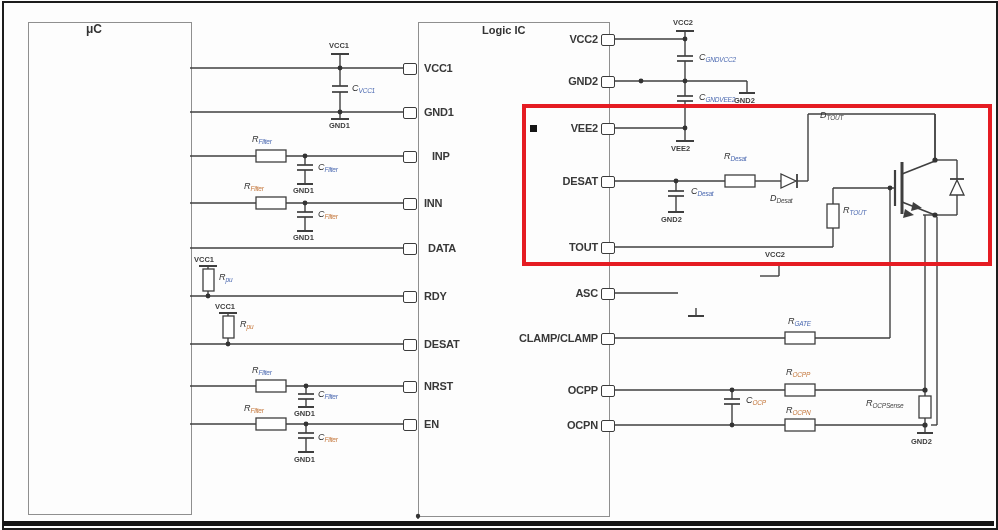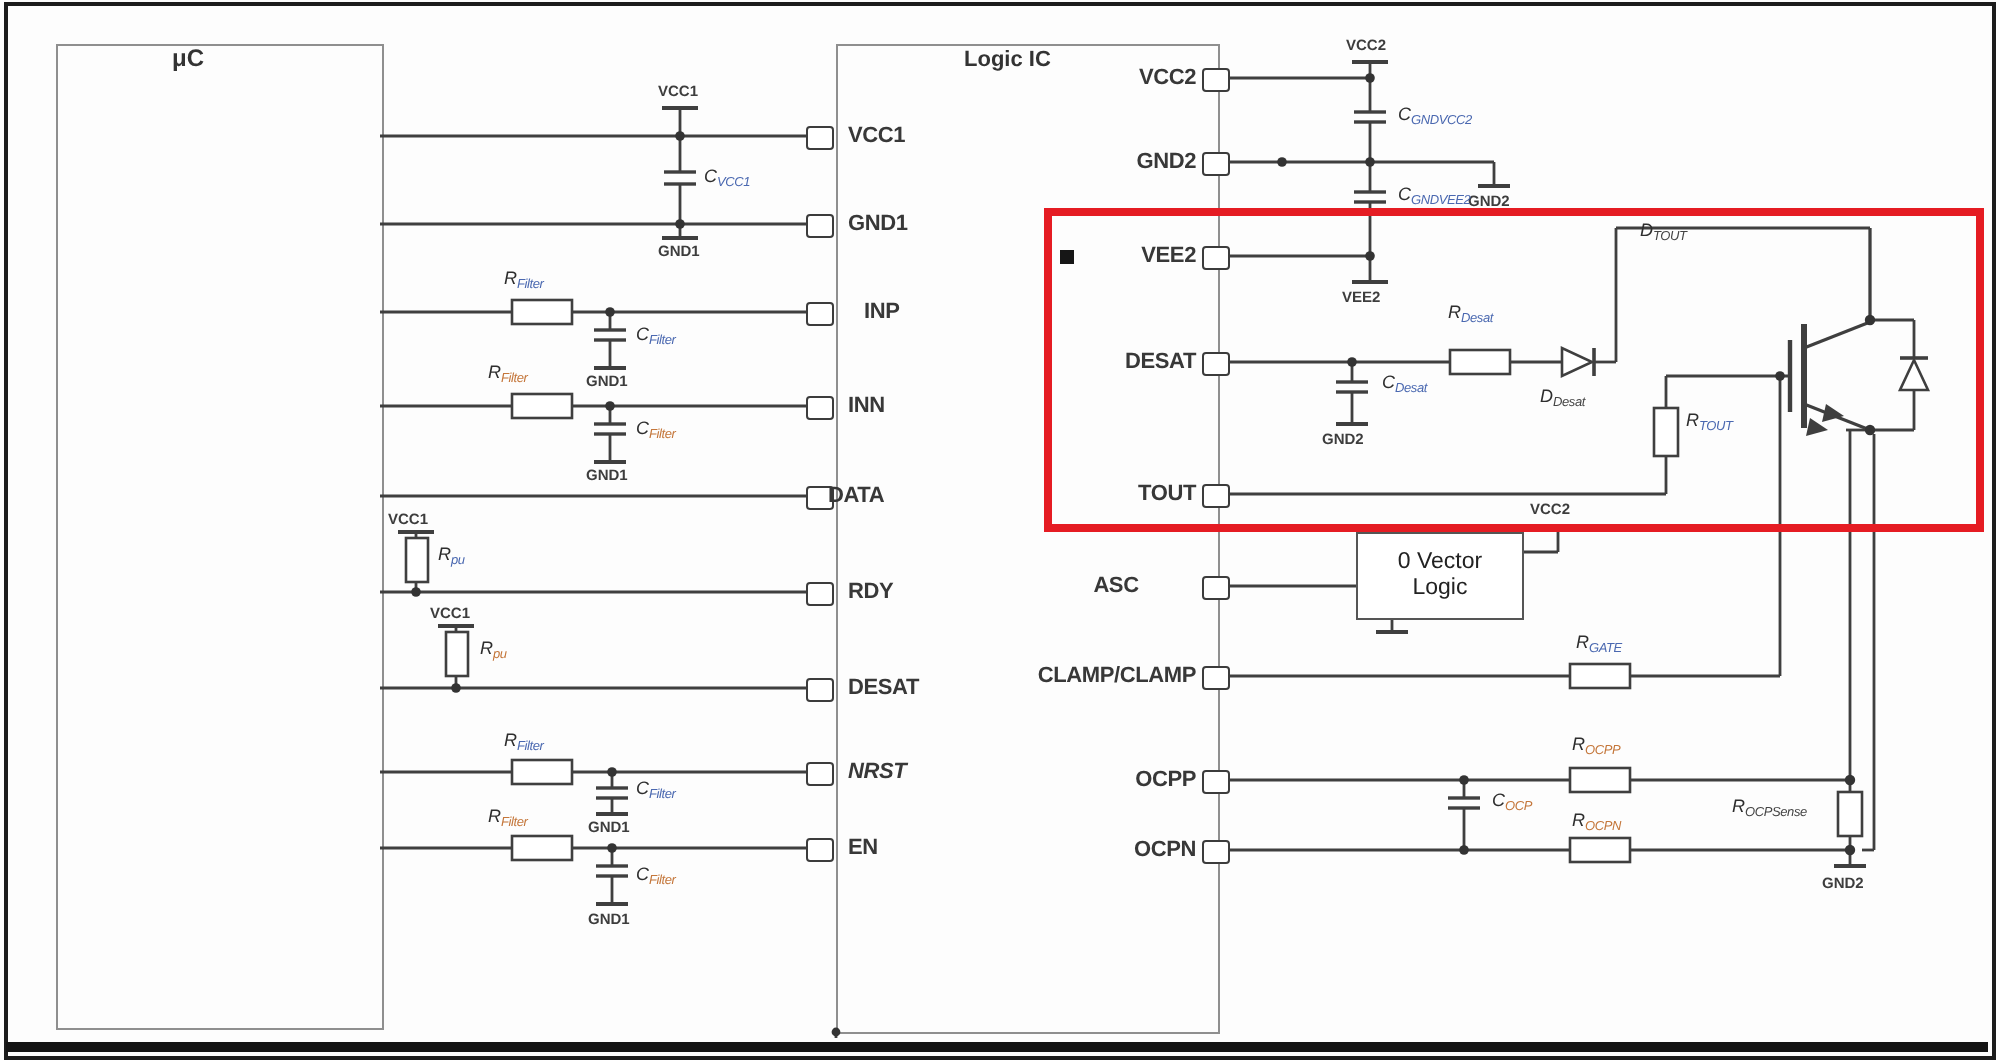--- a/index.html
+++ b/index.html
@@ -250,32 +250,32 @@
   <div class="pin-sq" style="left:601px;top:242px;"></div>
   <div class="pin-sq" style="left:601px;top:288px;"></div>
   <div class="pin-sq" style="left:601px;top:333px;"></div>
   <div class="pin-sq" style="left:601px;top:385px;"></div>
   <div class="pin-sq" style="left:601px;top:420px;"></div>
 
   <span class="pin-label" style="left:424px;top:62px;">VCC1</span>
   <span class="pin-label" style="left:424px;top:106px;">GND1</span>
   <span class="pin-label" style="left:432px;top:150px;">INP</span>
   <span class="pin-label" style="left:424px;top:197px;">INN</span>
-  <span class="pin-label" style="left:414px;top:242px;">DATA</span>
+  <span class="pin-label" style="left:428px;top:242px;">DATA</span>
   <span class="pin-label" style="left:424px;top:290px;">RDY</span>
   <span class="pin-label" style="left:424px;top:338px;">DESAT</span>
-  <span class="pin-label" style="left:424px;top:380px;font-style:italic;">NRST</span>
+  <span class="pin-label" style="left:424px;top:380px;">NRST</span>
   <span class="pin-label" style="left:424px;top:418px;">EN</span>
 
   <span class="pin-label r" style="left:518px;top:33px;">VCC2</span>
   <span class="pin-label r" style="left:518px;top:75px;">GND2</span>
   <span class="pin-label r" style="left:518px;top:122px;">VEE2</span>
   <span class="pin-label r" style="left:518px;top:175px;">DESAT</span>
   <span class="pin-label r" style="left:518px;top:241px;">TOUT</span>
-  <span class="pin-label r" style="left:518px;top:287px;text-align:center;">ASC</span>
+  <span class="pin-label r" style="left:518px;top:287px;">ASC</span>
   <span class="pin-label r" style="left:518px;top:332px;">CLAMP/CLAMP</span>
   <span class="pin-label r" style="left:518px;top:384px;">OCPP</span>
   <span class="pin-label r" style="left:518px;top:419px;">OCPN</span>
 
   <span class="rail" style="left:329px;top:41px;">VCC1</span>
   <span class="rail" style="left:329px;top:121px;">GND1</span>
   <span class="rail" style="left:293px;top:186px;">GND1</span>
   <span class="rail" style="left:293px;top:233px;">GND1</span>
   <span class="rail" style="left:194px;top:255px;">VCC1</span>
   <span class="rail" style="left:215px;top:302px;">VCC1</span>
@@ -305,23 +305,19 @@
   <span class="des" style="left:691px;top:186px;"><span class="dm">C</span><span class="ds">Desat</span></span>
   <span class="des dk" style="left:770px;top:193px;"><span class="dm">D</span><span class="ds">Desat</span></span>
   <span class="des dk" style="left:820px;top:110px;"><span class="dm">D</span><span class="ds">TOUT</span></span>
   <span class="des" style="left:843px;top:205px;"><span class="dm">R</span><span class="ds">TOUT</span></span>
   <span class="des" style="left:788px;top:316px;"><span class="dm">R</span><span class="ds">GATE</span></span>
   <span class="des o" style="left:786px;top:367px;"><span class="dm">R</span><span class="ds">OCPP</span></span>
   <span class="des o" style="left:786px;top:405px;"><span class="dm">R</span><span class="ds">OCPN</span></span>
   <span class="des o" style="left:746px;top:395px;"><span class="dm">C</span><span class="ds">OCP</span></span>
   <span class="des dk" style="left:866px;top:398px;"><span class="dm">R</span><span class="ds">OCPSense</span></span>
 
-  <div class="logicbox">
-    <span>0 Vector</span>
-    <span>Logic</span>
-  </div>
 
   <div class="redbox" style="left:522px;top:104px;width:462px;height:154px;"></div>
   <div class="marker" style="left:530px;top:125px;"></div>
 
   <div class="frame"></div>
   <div class="thickline"></div>
 </div>
 
 </body></html>

